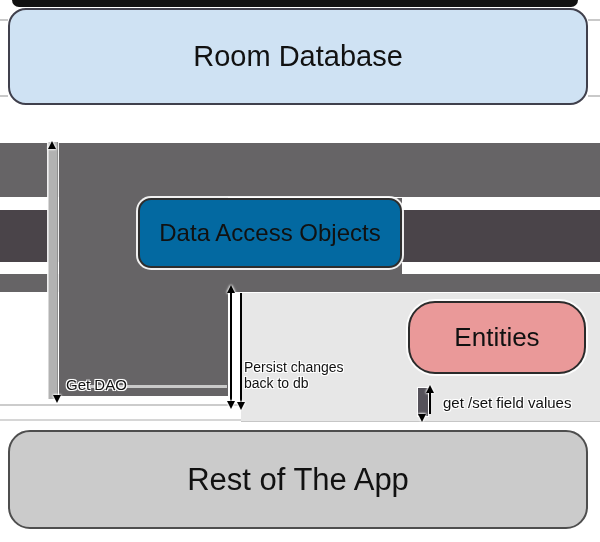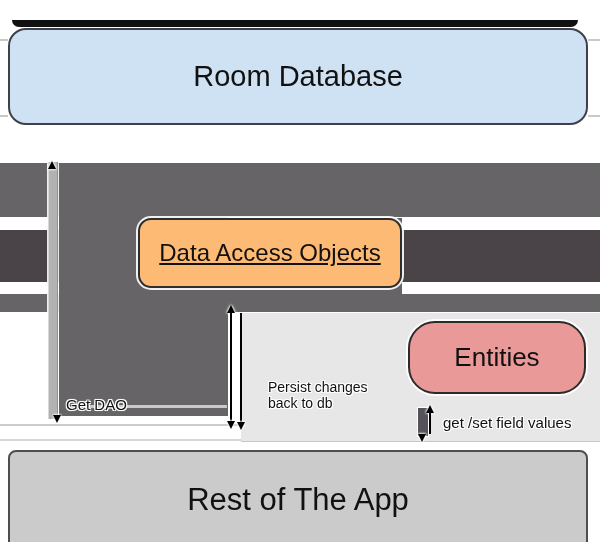--- a/index.html
+++ b/index.html
@@ -2,35 +2,35 @@
 <html><head>
 <meta charset="utf-8">
 <style>
   html,body{margin:0;padding:0;background:#fff;}
   #stage{
     position:relative;width:600px;height:542px;overflow:hidden;
     background:#fff;
     font-family:"Liberation Sans", sans-serif;
     color:#111;
   }
-  .abs{position:absolute;margin-top:20px;}
+  .abs{position:absolute;}
   
   #top-bar{left:12px;top:0;width:566px;height:7px;border-radius:0 0 10px 10px;}
   .edge-line{height:2px;background:#c9c9c9;}
   
   .node{
     display:flex;align-items:center;justify-content:center;
     box-sizing:border-box;text-align:center;
   }
   #room-db{left:8px;top:8px;width:580px;height:97px;border:2px solid #40404c;border-radius:18px;font-size:29px;}
   #dao{left:138px;top:198px;width:264px;height:70px;border:2px solid #2e2e2e;border-radius:13px;font-size:24px;
        box-shadow:0 0 0 2px rgba(255,255,255,.9);z-index:6;}
   #entities{left:408px;top:301px;width:178px;height:73px;border:2px solid #2b2b2b;border-radius:27px;font-size:26px;
        box-shadow:0 0 0 2px rgba(255,255,255,.85);z-index:6;}
-  #rest-app{left:8px;top:430px;width:580px;height:99px;border:2px solid #4e4e4e;border-radius:8px;font-size:31px;z-index:6;}
+  #rest-app{left:8px;top:430px;width:580px;height:99px;border:2px solid #4e4e4e;border-radius:22px;font-size:31px;z-index:6;}
   
   .band{left:0;width:600px;z-index:1;}
   #band-a{top:143px;height:54px;}
   #band-b{top:210px;height:52px;}
   #band-c{top:274px;height:18px;}
   #big-block{left:59px;top:143px;width:169px;height:253px;z-index:2;}
   #under-dao-block{left:138px;top:198px;width:264px;height:94px;z-index:2;}
   
   #panel{left:241px;top:293px;width:359px;height:128px;z-index:3;border-bottom:1px solid #c6c6c6;}
   
@@ -44,21 +44,21 @@
   .shaft{width:2px;background:#000;z-index:5;}
   .head{width:0;height:0;z-index:5;}
   .head.up{border-left:4px solid transparent;border-right:4px solid transparent;border-bottom:8px solid #000;}
   .head.down{border-left:4px solid transparent;border-right:4px solid transparent;border-top:8px solid #000;}
   .halo{filter:drop-shadow(0 0 1px #fff) drop-shadow(0 0 1px #fff);}
   
   .small-label{font-size:14px;line-height:16px;z-index:7;
     text-shadow:1px 1px 0 #fff,-1px -1px 0 #fff,1px -1px 0 #fff,-1px 1px 0 #fff,0 0 2px #fff;}
   #get-dao-label{left:66px;top:377px;font-size:15px;}
   #get-entities-label{left:258px;top:314px;}
-  #persist-label{left:268px;top:359px;width:118px;}
+  #persist-label{left:244px;top:359px;width:118px;}
   #getset-label{left:443px;top:395px;font-size:15px;}
   
   #get-dao-line{left:84px;top:385px;width:143px;height:3px;background:#c9c9c9;z-index:6;}
   #thin-line-1{left:0;top:404px;width:238px;height:2px;background:#cccccc;z-index:2;}
   #thin-line-2{left:0;top:419px;width:600px;height:2px;background:#d6d6d6;z-index:2;}
 </style>
 </head>
 <body>
 
 <div id="stage">
@@ -93,21 +93,21 @@
   <div class="abs head down halo" style="left:418px;top:414px;"></div>
 
   <div class="abs" id="thin-line-1"></div>
   <div class="abs" id="thin-line-2"></div>
   <div class="abs" id="get-dao-line"></div>
 
   <div class="abs node" id="room-db" style="background-color: rgb(207, 226, 243);">
     <span>Room Database</span>
   </div>
 
-  <div class="abs node" id="dao" style="background-color: #fdba74; text-decoration: underline;">
+  <div class="abs node" id="dao" style="background-color: #0369a1;">
     <span>Data Access Objects</span>
   </div>
 
   <div class="abs node" id="entities" style="background-color: rgb(234, 153, 153);">
     <span>Entities</span>
   </div>
 
   <div class="abs node" id="rest-app" style="background-color: rgb(203, 203, 203);">
     <span>Rest of The App</span>
   </div>

